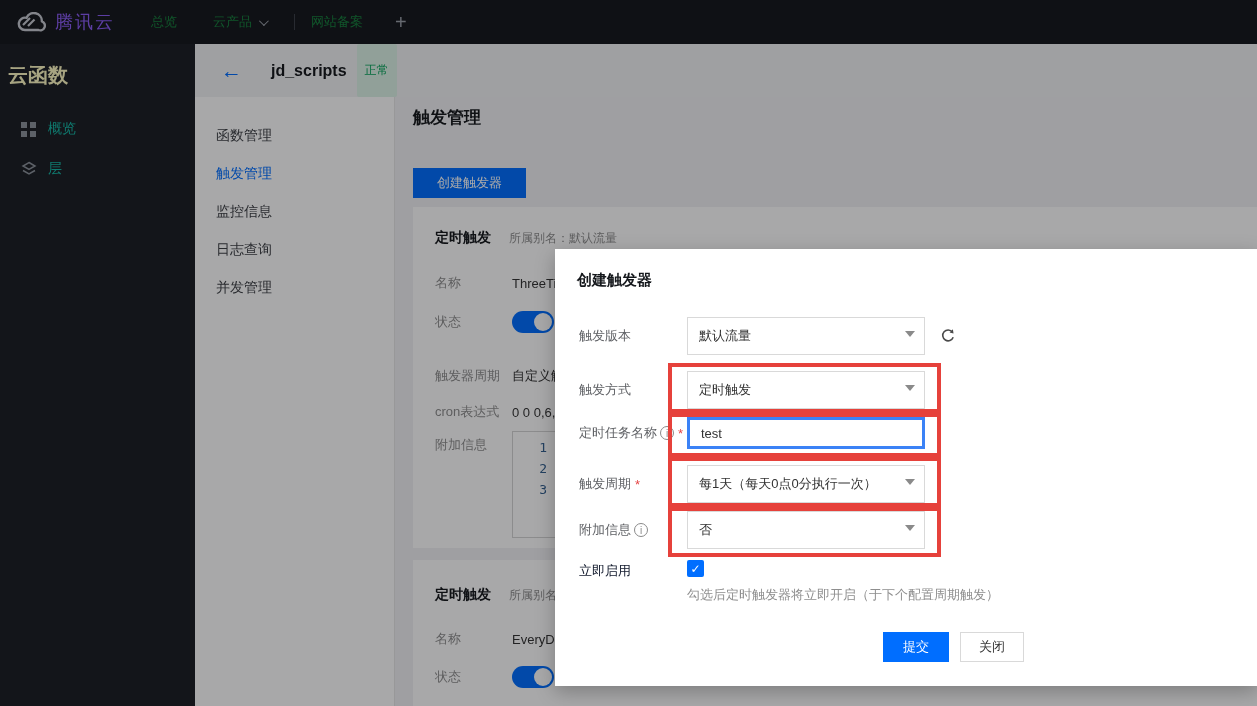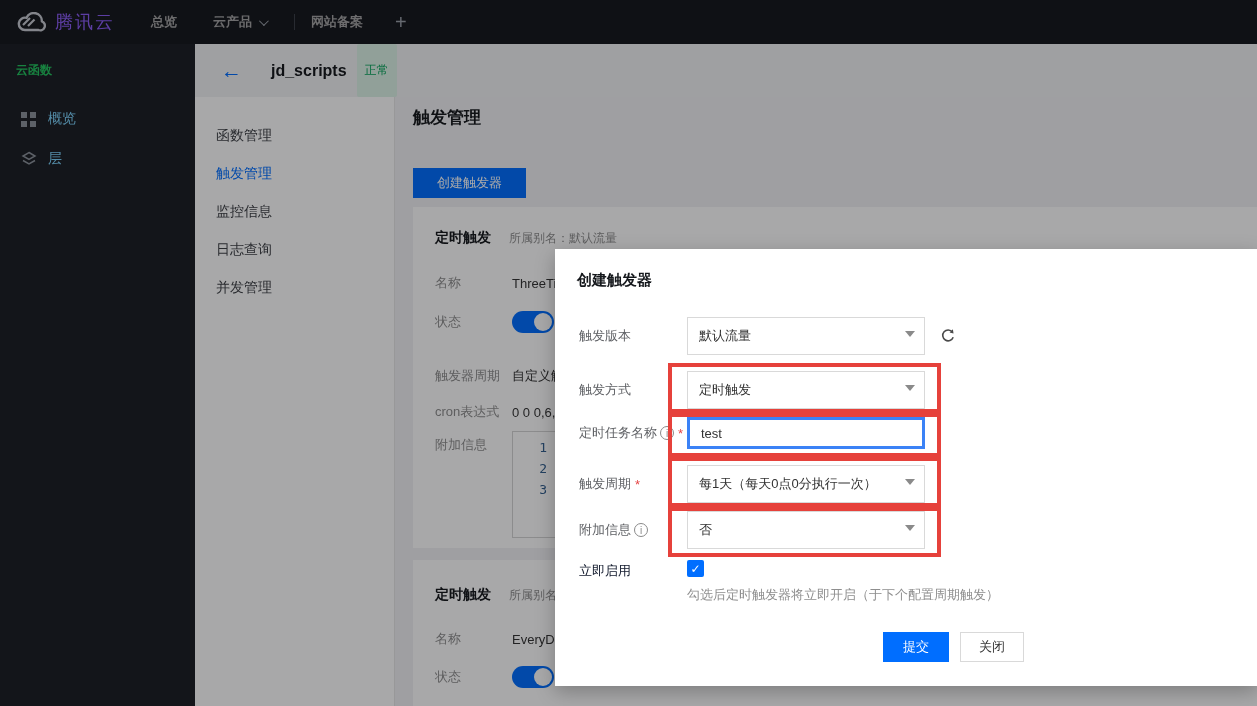--- a/index.html
+++ b/index.html
@@ -4,30 +4,30 @@
 <style>
   * { margin:0; padding:0; box-sizing:border-box; }
   body { font-family:"Liberation Sans","DejaVu Sans",sans-serif; }
   .screen { position:relative; width:1257px; height:706px; overflow:hidden; background:#f1f2f4; }
 
   
   .navbar { position:absolute; left:0; top:0; width:100%; height:44px; background:#15171c;
             display:flex; align-items:center; z-index:10; }
   .brand { display:flex; align-items:center; margin-left:16px; color:#8b5cf6; font-size:18px; letter-spacing:2px; }
   .brand svg { margin-right:9px; }
-  .nav-item { font-size:13px; margin-left:36px; color:#a3a3a3; display:flex; align-items:center;font-weight:bold; }
+  .nav-item { font-size:13px; margin-left:36px; color:#15803d; display:flex; align-items:center; }
   .chev { width:7px; height:7px; border-right:1px solid #9aa0a8; border-bottom:1px solid #9aa0a8;
           transform:rotate(45deg) translateY(-2px); margin-left:7px; }
   .nav-divider { width:1px; height:16px; background:#3b3f47; margin-left:28px; }
   .nav-plus { font-size:20px; margin-left:32px; color:#9aa0a8; }
 
   
   .sidebar { position:absolute; left:0; top:44px; width:195px; height:662px; background:#1b1e24; z-index:10; }
-  .sidebar-title { color:#22c55e; font-size:12px; font-weight:bold; padding:18px 0 20px 16px; }
-  .side-item { height:40px; display:flex; align-items:center; padding-left:21px; color:#7dd3fc; font-size:14px; }
+  .sidebar-title { color:#fef9c3; font-size:20px; font-weight:bold; padding:18px 0 20px 8px; }
+  .side-item { height:40px; display:flex; align-items:center; padding-left:21px; color:#14b8a6; font-size:14px; }
   .side-item.active { background:#262b35; color:#fff; }
   .side-icon { width:16px; height:16px; margin-right:11px; display:flex; align-items:center; }
 
   
   .subheader { position:absolute; left:195px; top:44px; right:0; height:53px; background:#f2f3f5;
                display:flex; align-items:center; z-index:5; }
   .back { color:#006eff; font-size:21px; margin-left:26px; line-height:1; }
   .fn-name { font-size:16px; font-weight:bold; color:#14171b; margin-left:29px; }
   .badge { margin-left:10px; background:#dcf3e6; color:#09a45c; font-size:12px; padding:18px 8px; border-radius:2px; }
 

